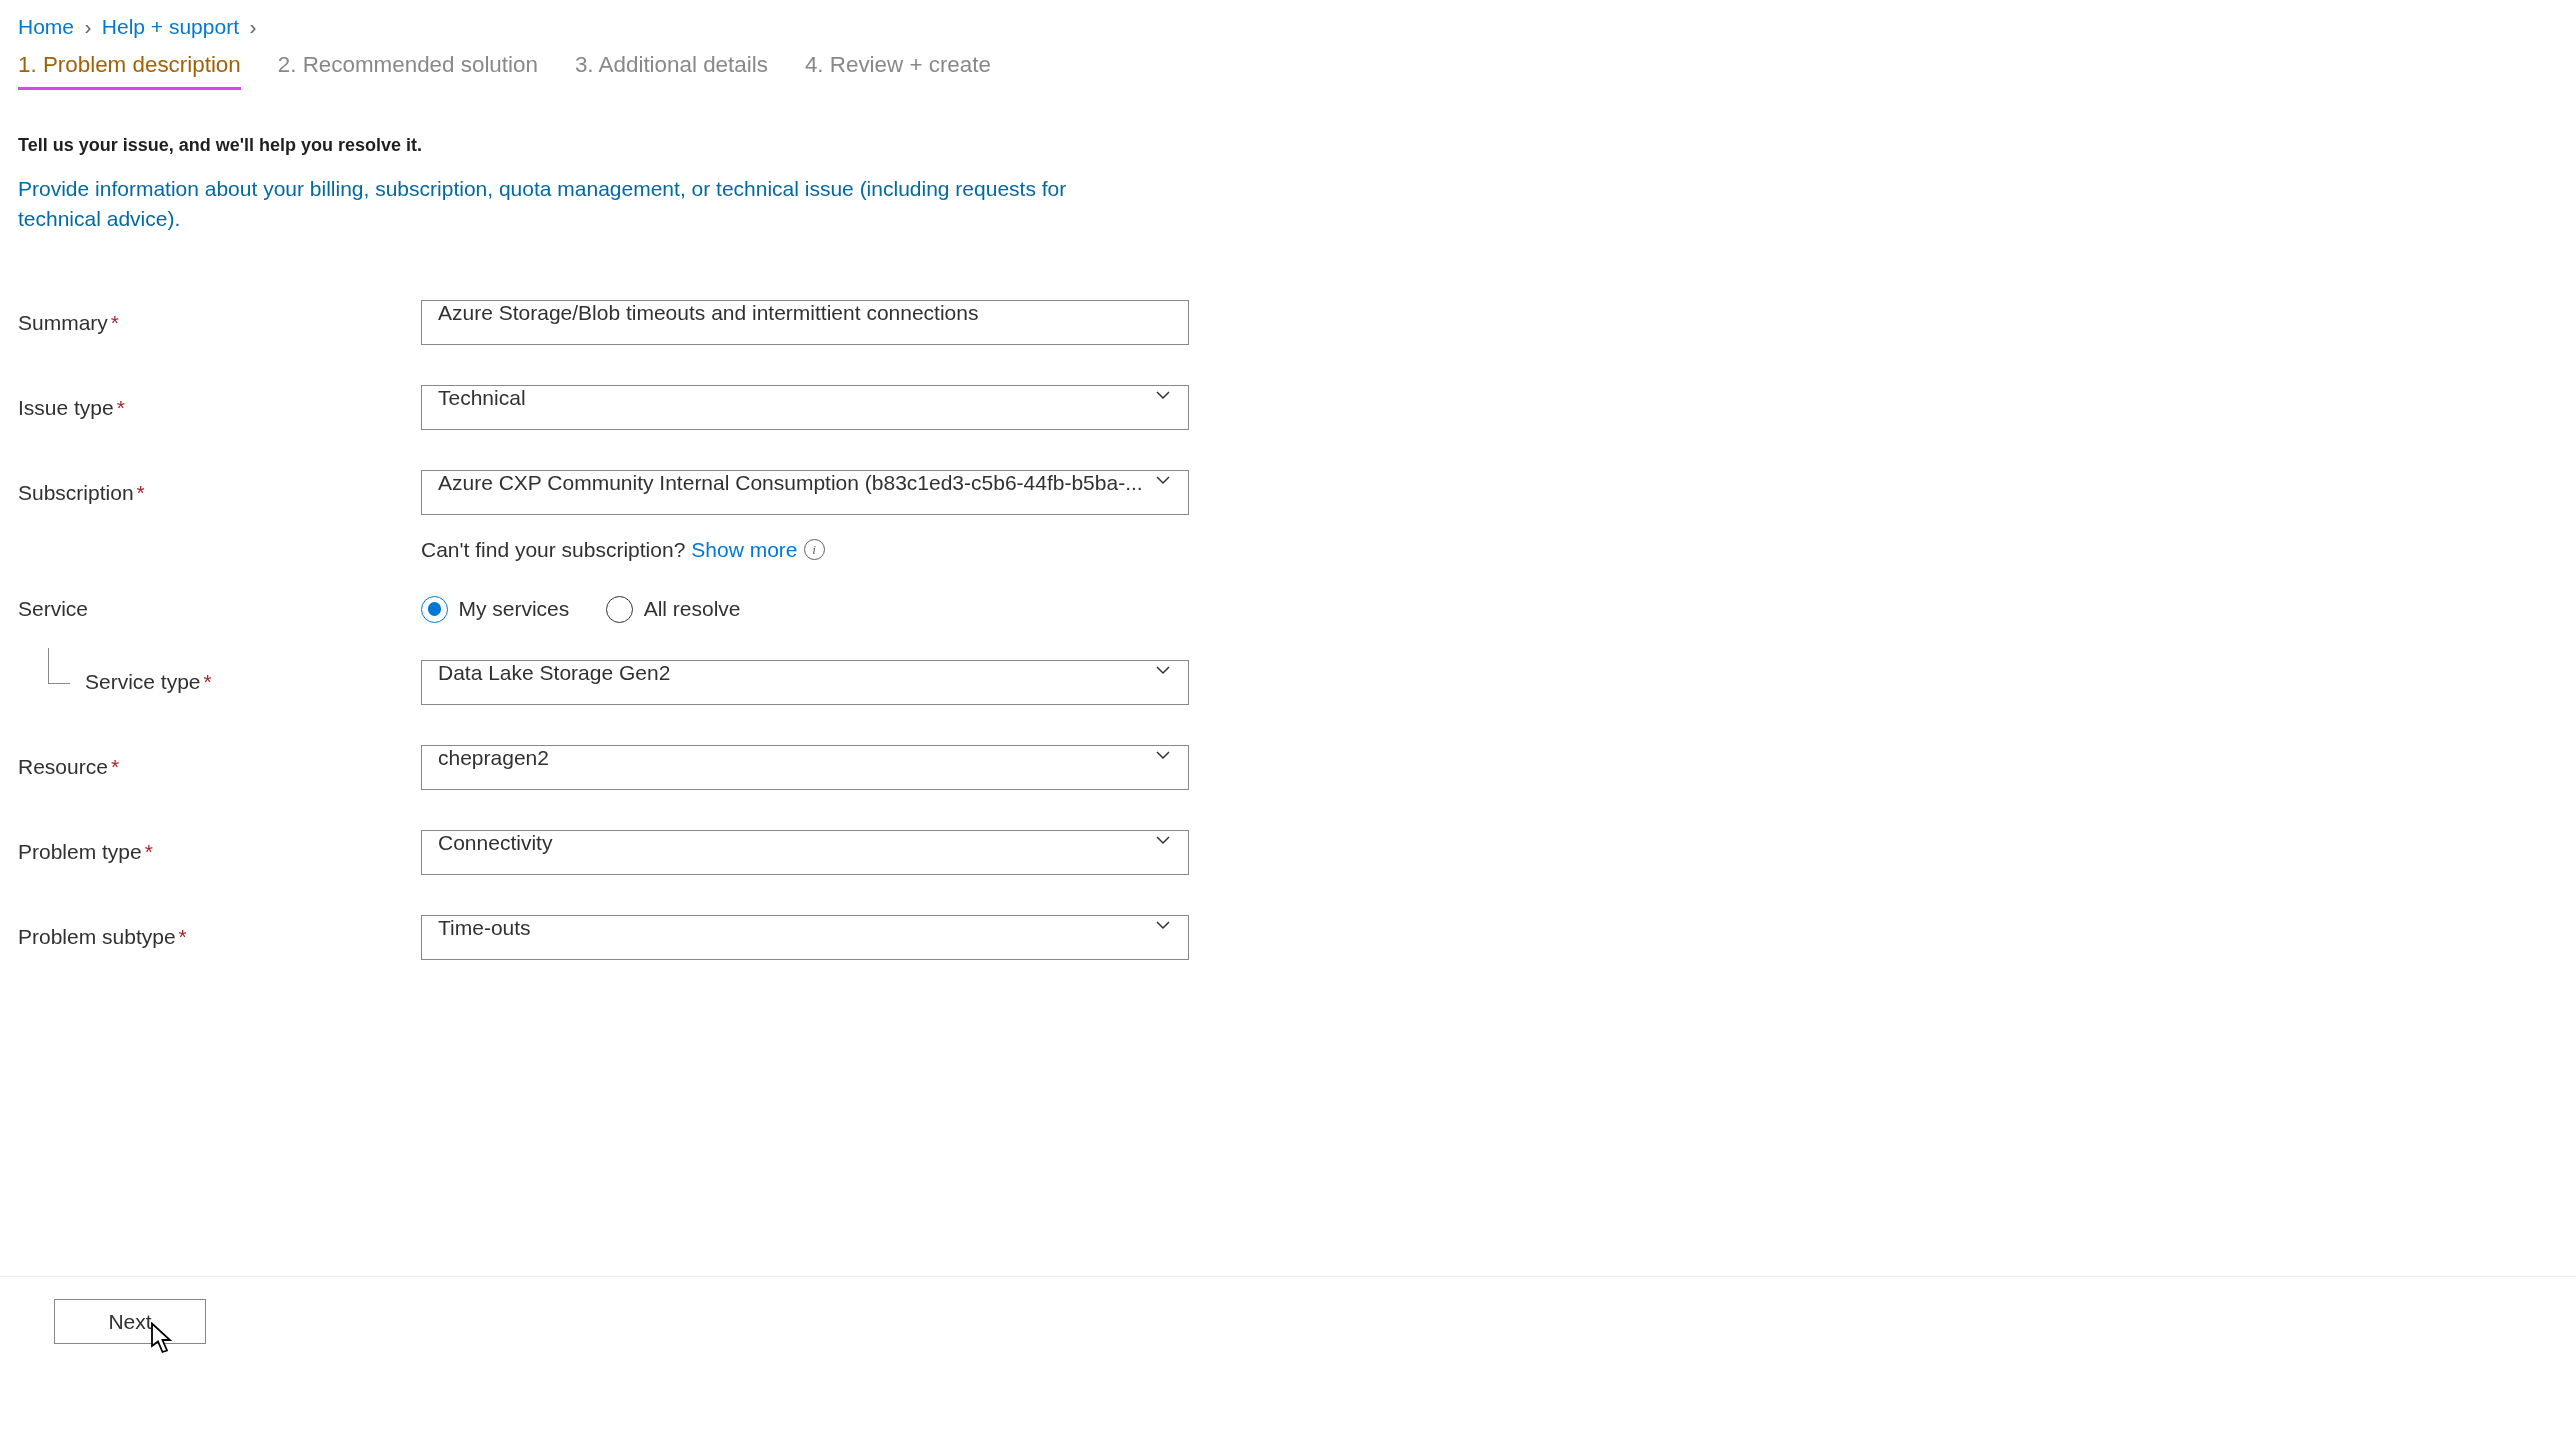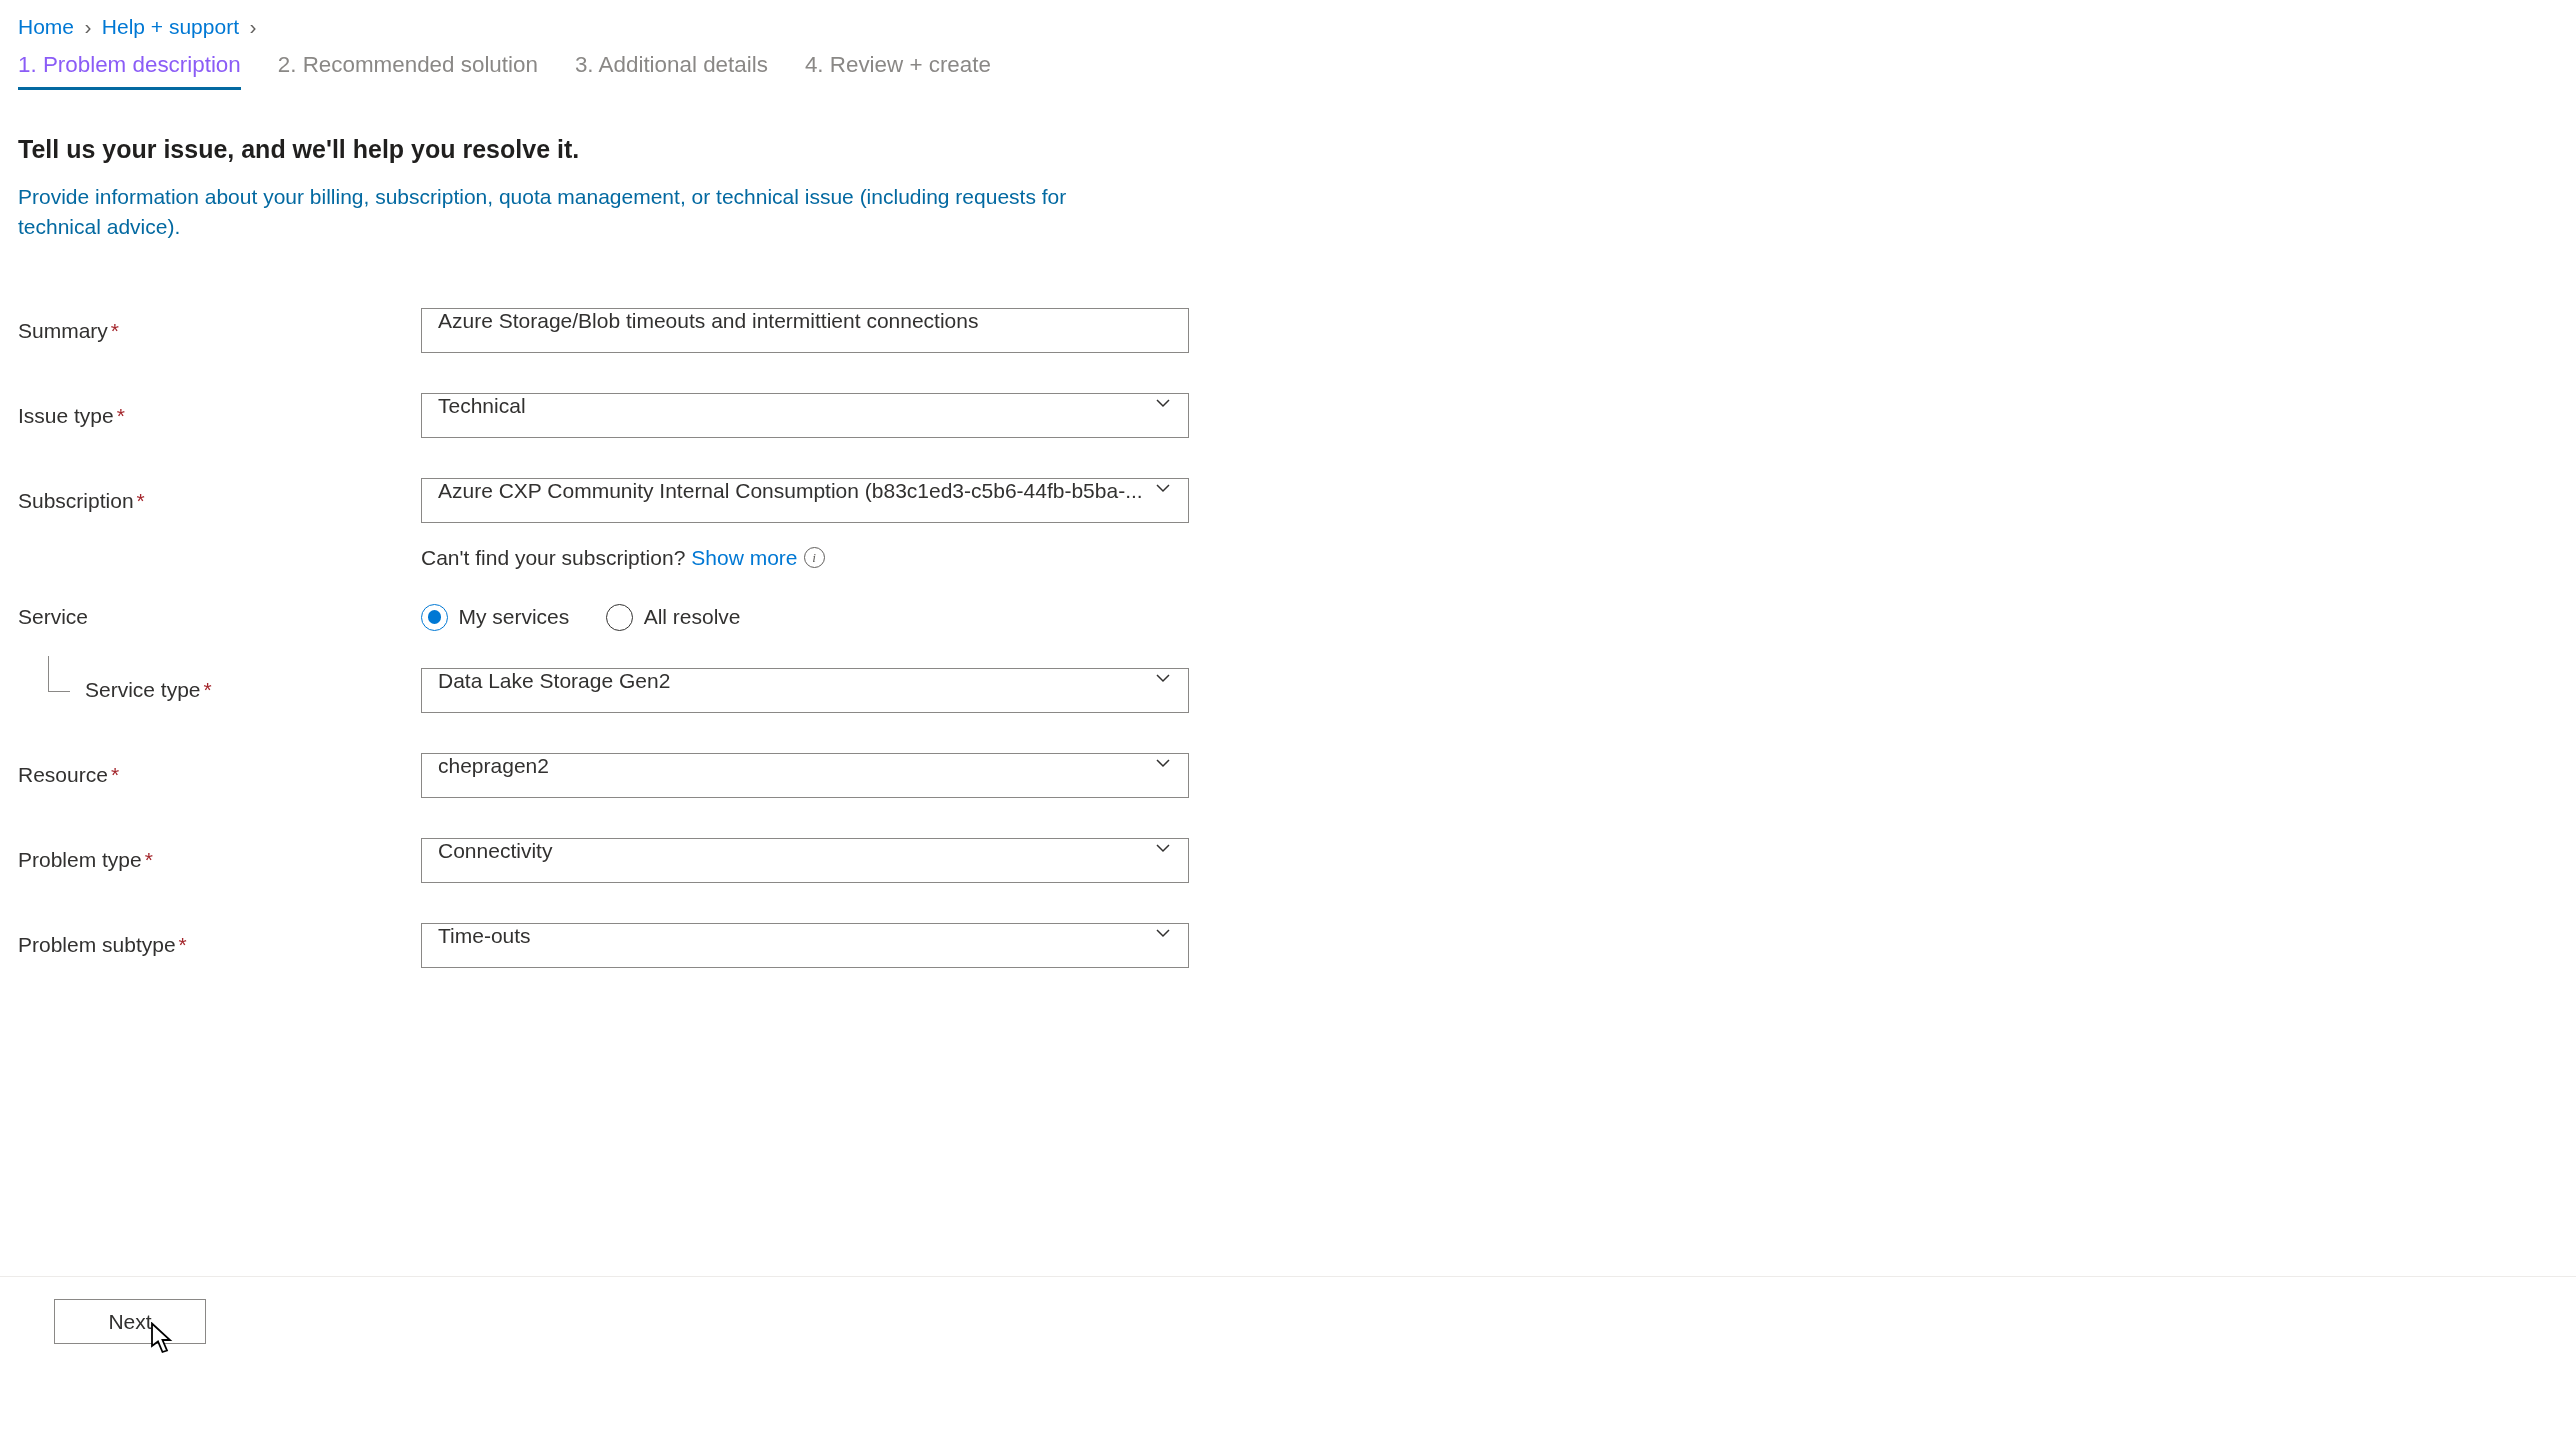--- a/index.html
+++ b/index.html
@@ -55,28 +55,28 @@
     gap: 37px;
     margin-bottom: 45px;
     font-size: 22.4px;
   }
   .tab {
     padding-bottom: 9px;
     color: #8a8886;
     cursor: pointer;
   }
   .tab.active {
-    color: #8b5cf6;
-    border-bottom: 3px solid #0369a1;
+    color: #a16207;
+    border-bottom: 3px solid #d946ef;
     font-weight: 400;
   }
 
   
   .intro h2 {
-    font-size: 25px;
+    font-size: 18px;
     font-weight: 600;
     color: #201f1e;
     margin-bottom: 18px;
   }
   .intro p {
     font-size: 21px;
     color: #0369a1;
     max-width: 1133px;
     line-height: 1.4;
     margin-bottom: 67px;

